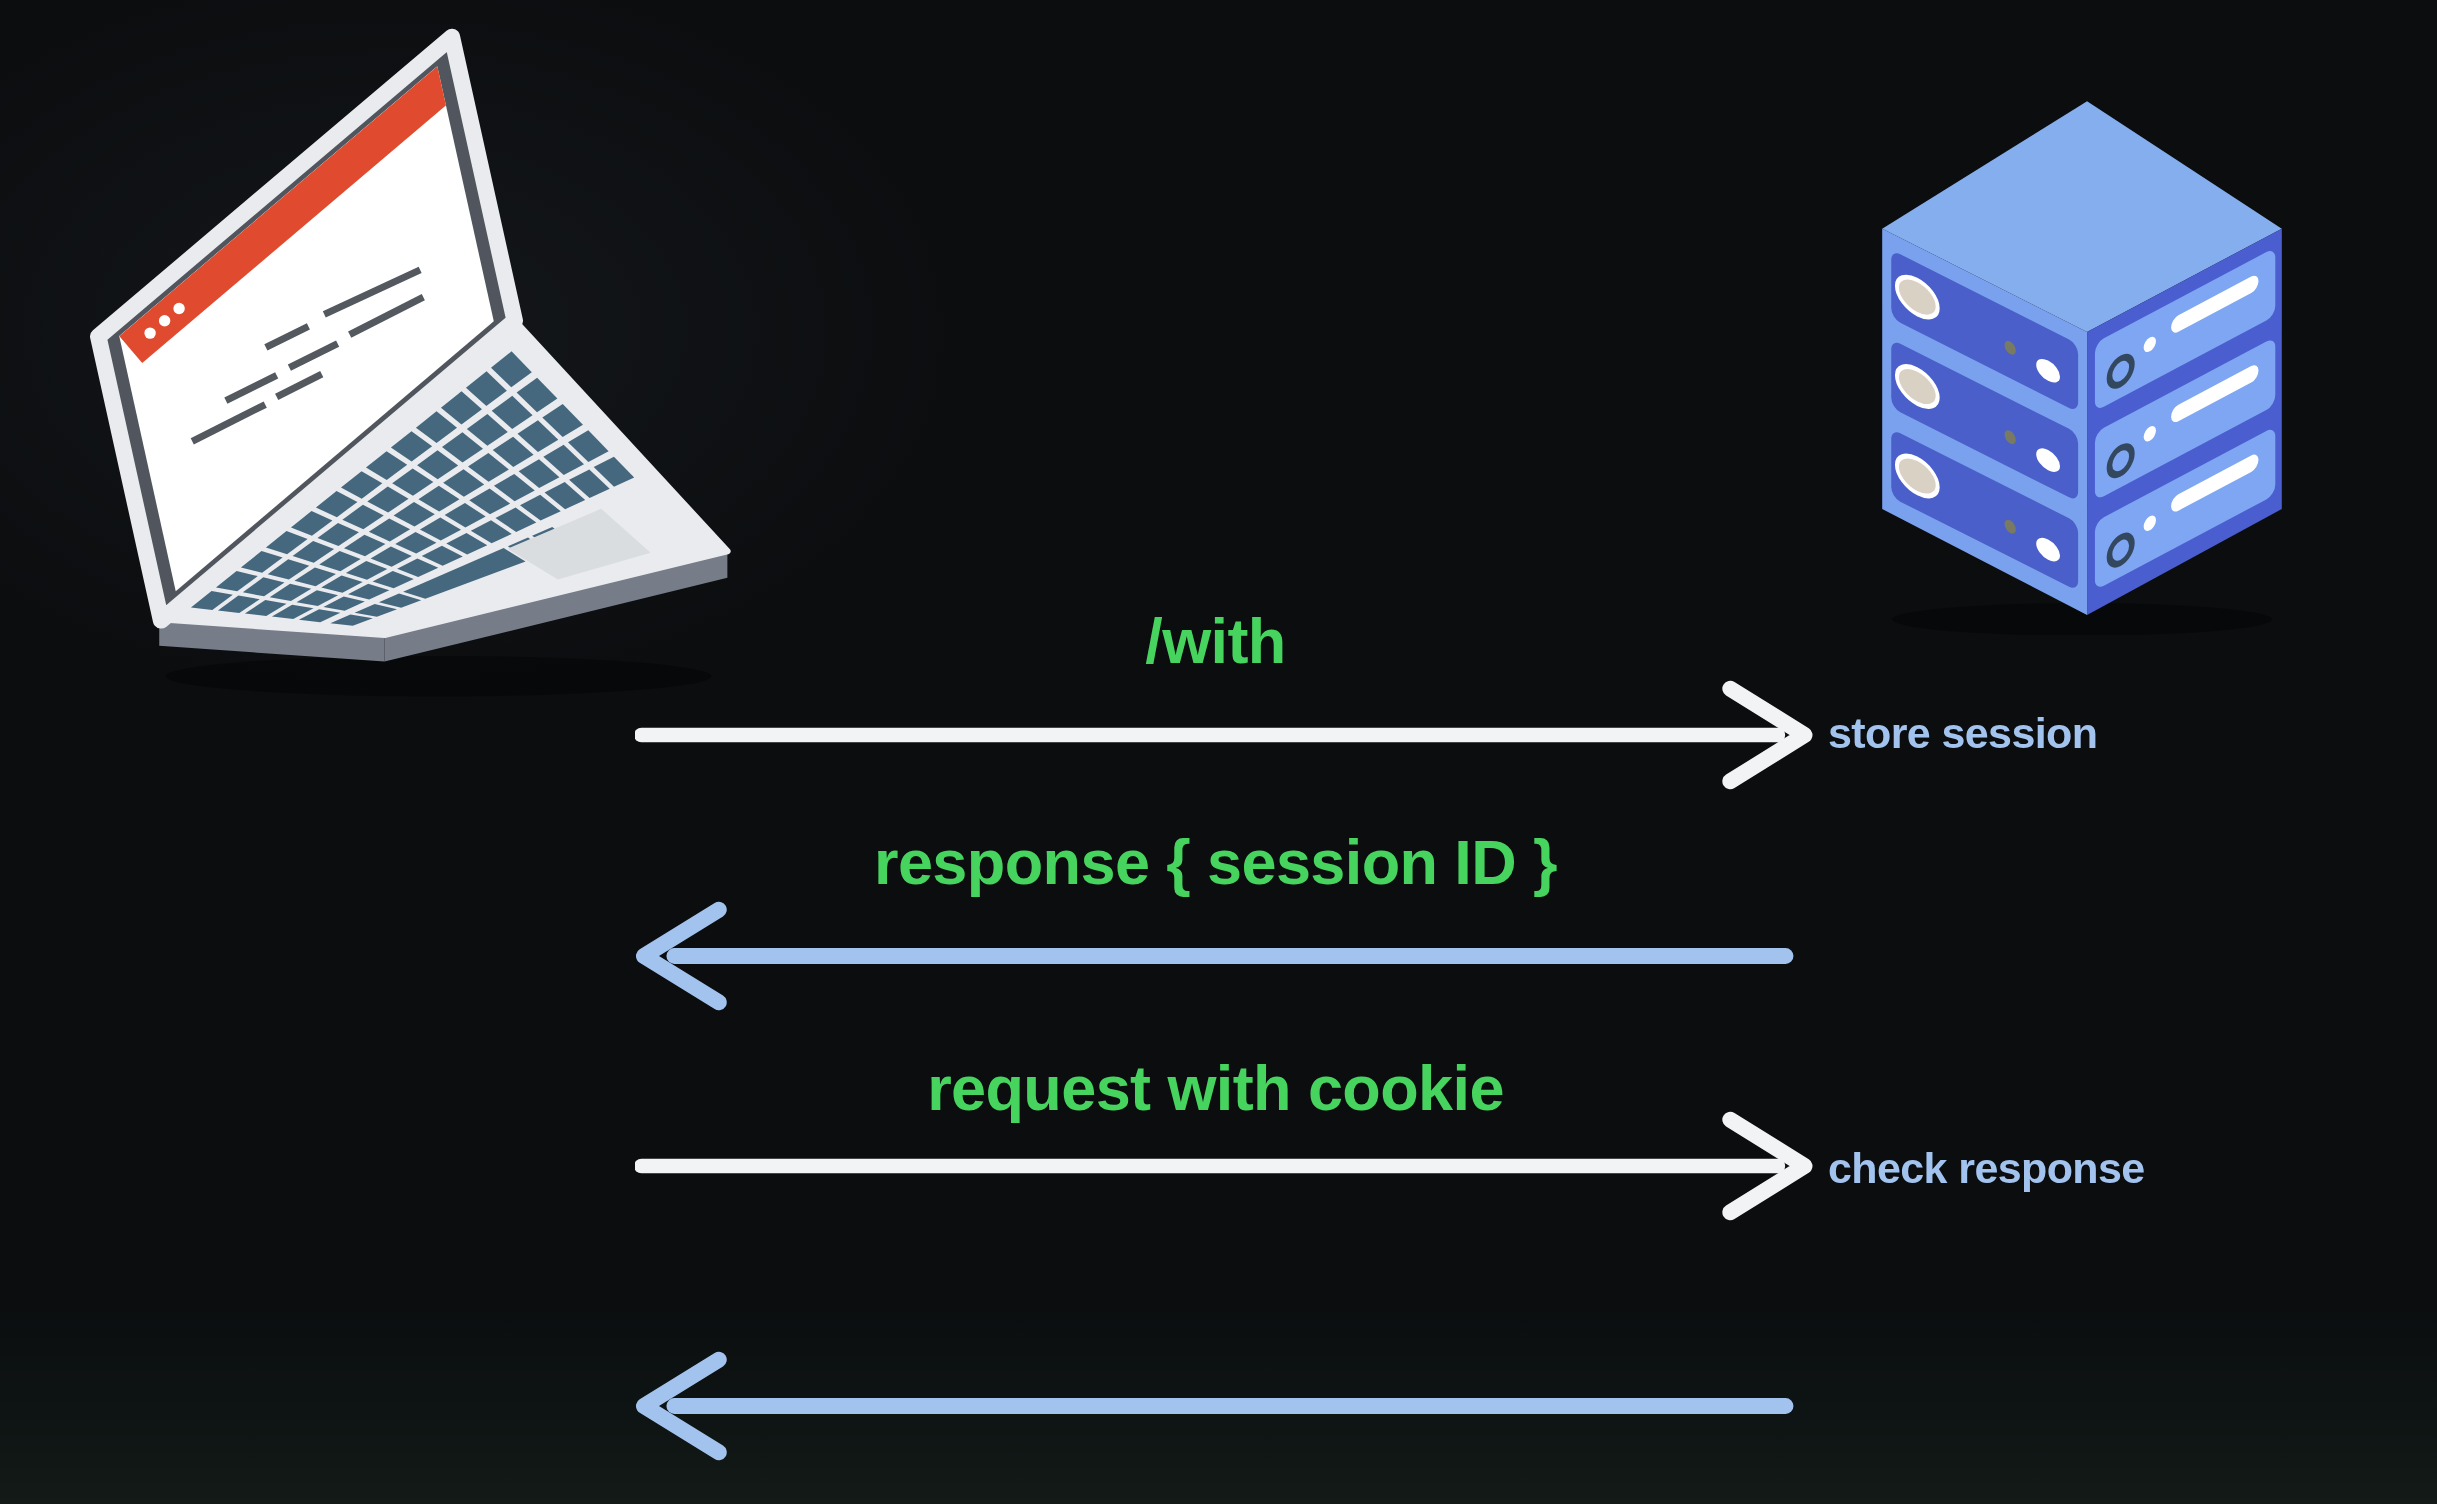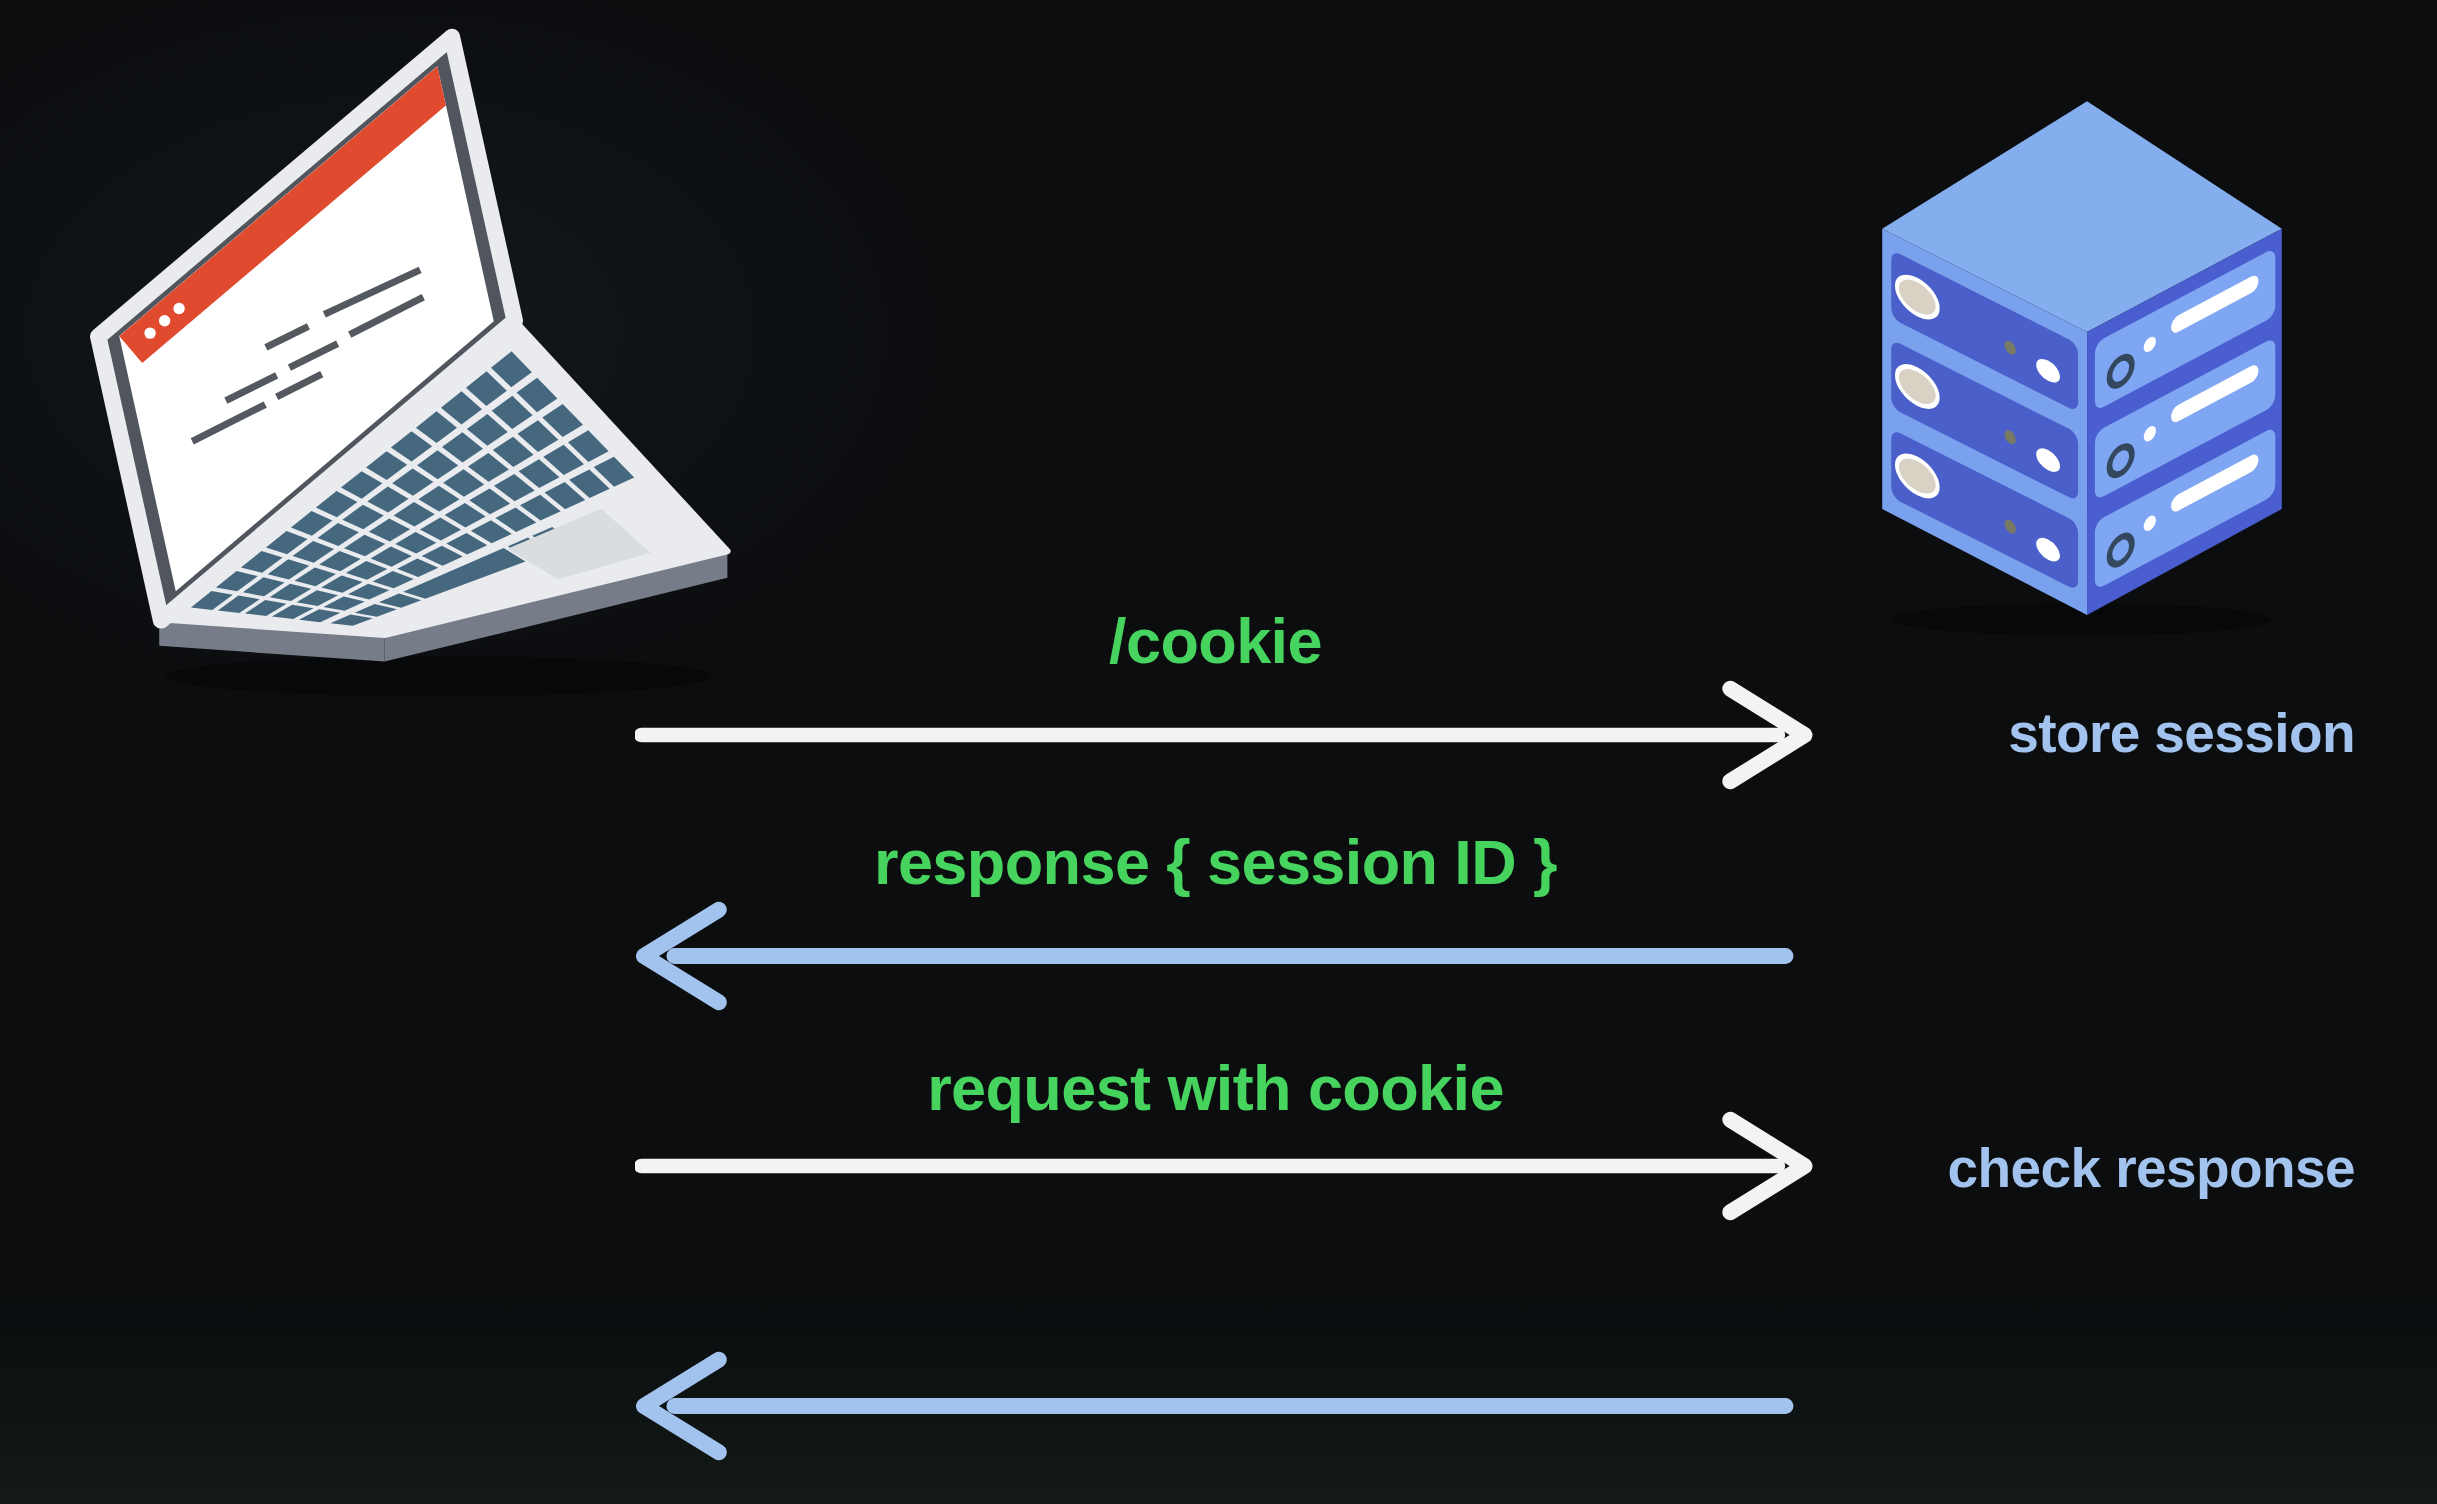--- a/index.html
+++ b/index.html
@@ -12,22 +12,22 @@
       linear-gradient(180deg, var(--bg,#0b0d0f) 0%, var(--bg,#0b0d0f) 86%, #0e1413 94%, #131a17 100%);
     font-family:"Liberation Sans","DejaVu Sans",sans-serif;
   }
   .msg-label{
     position:absolute;left:641px;width:1149px;height:89px;
     line-height:89px;text-align:center;
     font-size:63px;font-weight:bold;letter-spacing:-0.6px;
     white-space:nowrap;
   }
   .side-label{
-    position:absolute;height:89px;line-height:89px;text-align:right;
-    font-size:55px;font-weight:bold;letter-spacing:-0.6px;white-space:nowrap;
+    position:absolute;height:89px;line-height:89px;text-align:left;
+    font-size:43px;font-weight:bold;letter-spacing:-0.6px;white-space:nowrap;
   }
   .green{color:var(--green,#46d45e);}
   .blue-text{color:var(--blue,#a3c3ef);}
   .white-text{color:var(--white,#f2f3f4);}
   .arrow{position:absolute;left:635px;width:1181px;height:112px;}
   .arrow line,.arrow polyline{fill:none;stroke-linecap:round;stroke-linejoin:round;}
   .arrow-white line,.arrow-white polyline{stroke:var(--white,#f2f3f4);}
   .arrow-blue line,.arrow-blue polyline{stroke:var(--blue,#a3c3ef);}
   .node-svg{position:absolute;}
 </style>
@@ -190,21 +190,21 @@
       </g>
       <g>
         <rect x="14" y="306" width="322" height="108" rx="16" fill="var(--server-slot-light)"></rect>
         <circle cx="60" cy="372" r="20" fill="none" stroke="var(--server-ring)" stroke-width="10"></circle>
         <circle cx="112" cy="354" r="11" fill="#fff"></circle>
         <rect x="150" y="332" width="156" height="26" rx="13" fill="#fff"></rect>
       </g>
     </g>
   </svg>
 
-  <div class="msg-label green" style="top:597px;">/cookie</div>
+  <div class="msg-label green" style="top:597px;">/with</div>
   <svg class="arrow arrow-white" style="top:679px;" viewBox="0 0 1860 176">
     <line x1="10" y1="88" x2="1800" y2="88" stroke-width="23"></line>
     <polyline points="1725,15 1842,88 1725,161" stroke-width="25"></polyline>
   </svg>
   <div class="side-label blue-text" style="left:1828px;width:527px;top:689px;">store session</div>
 
   <div class="msg-label green" style="top:818px;">response { session ID }</div>
   <svg class="arrow arrow-blue" style="top:900px;" viewBox="0 0 1860 176">
     <line x1="1812" y1="88" x2="62" y2="88" stroke-width="25"></line>
     <polyline points="132,15 14,88 132,161" stroke-width="25"></polyline>

